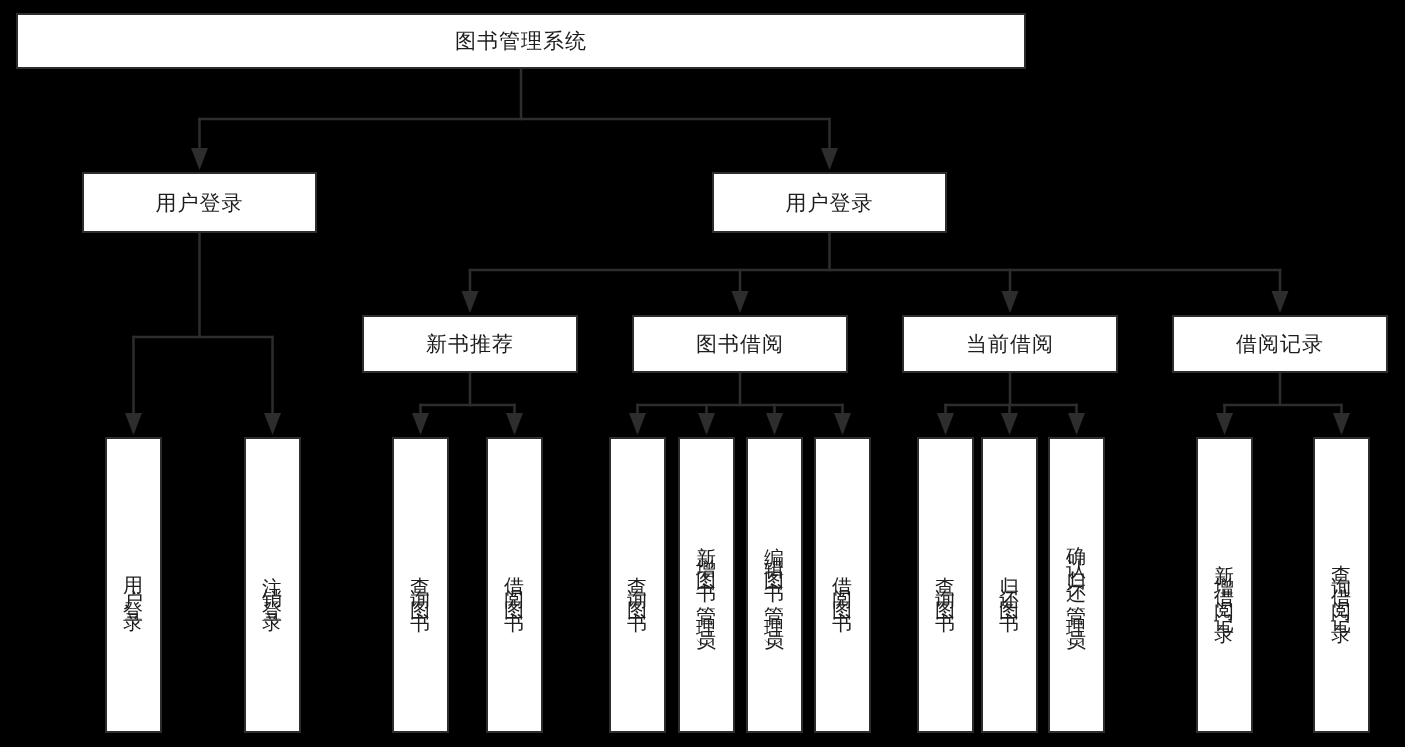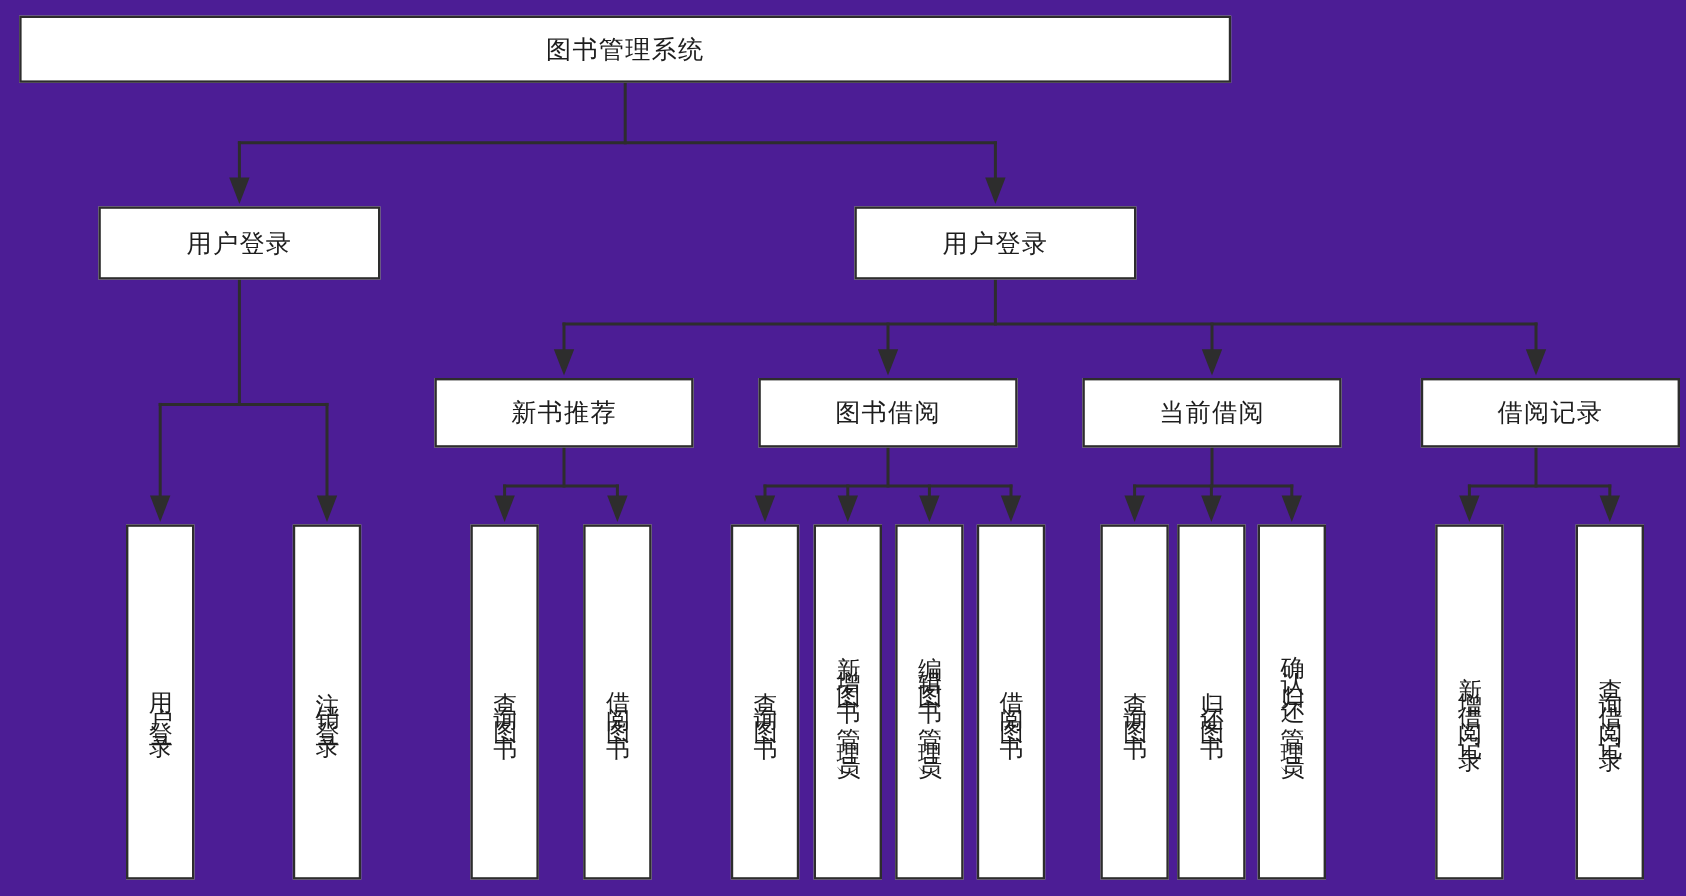--- a/index.html
+++ b/index.html
@@ -5,21 +5,21 @@
   html, body {
     margin: 0;
     padding: 0;
     background: #ffffff;
     font-family: "Liberation Sans", "DejaVu Sans", sans-serif;
   }
   .canvas {
     position: relative;
     width: 1405px;
     height: 747px;
-    background: #4c1d95;
+    background: #000000;
     overflow: hidden;
   }
   .connectors {
     position: absolute;
     left: 0;
     top: 0;
     width: 1405px;
     height: 747px;
     pointer-events: none;
   }
@@ -36,21 +36,21 @@
     letter-spacing: 1px;
     z-index: 2;
   }
   .box.root    { left: 16px;  top: 13px;  width: 1010px; height: 56px; }
   .box.l2a     { left: 82px;  top: 172px; width: 235px;  height: 61px; }
   .box.l2b     { left: 712px; top: 172px; width: 235px;  height: 61px; }
   .box.l3      { top: 315px; width: 216px; height: 58px; }
   .box.l3-1    { left: 362px; }
   .box.l3-2    { left: 632px; }
   .box.l3-3    { left: 902px; }
-  .box.l3-4    { left: 1172px; margin-left: 12px; }
+  .box.l3-4    { left: 1172px; }
   .box.leaf    { top: 437px; width: 57px; height: 296px; }
   .leaf-text {
     writing-mode: vertical-lr;
     text-orientation: upright;
     letter-spacing: 12px;
     line-height: 1;
     font-size: 20px;
     white-space: nowrap;
   }
   .lf-1  { left: 105px; }

